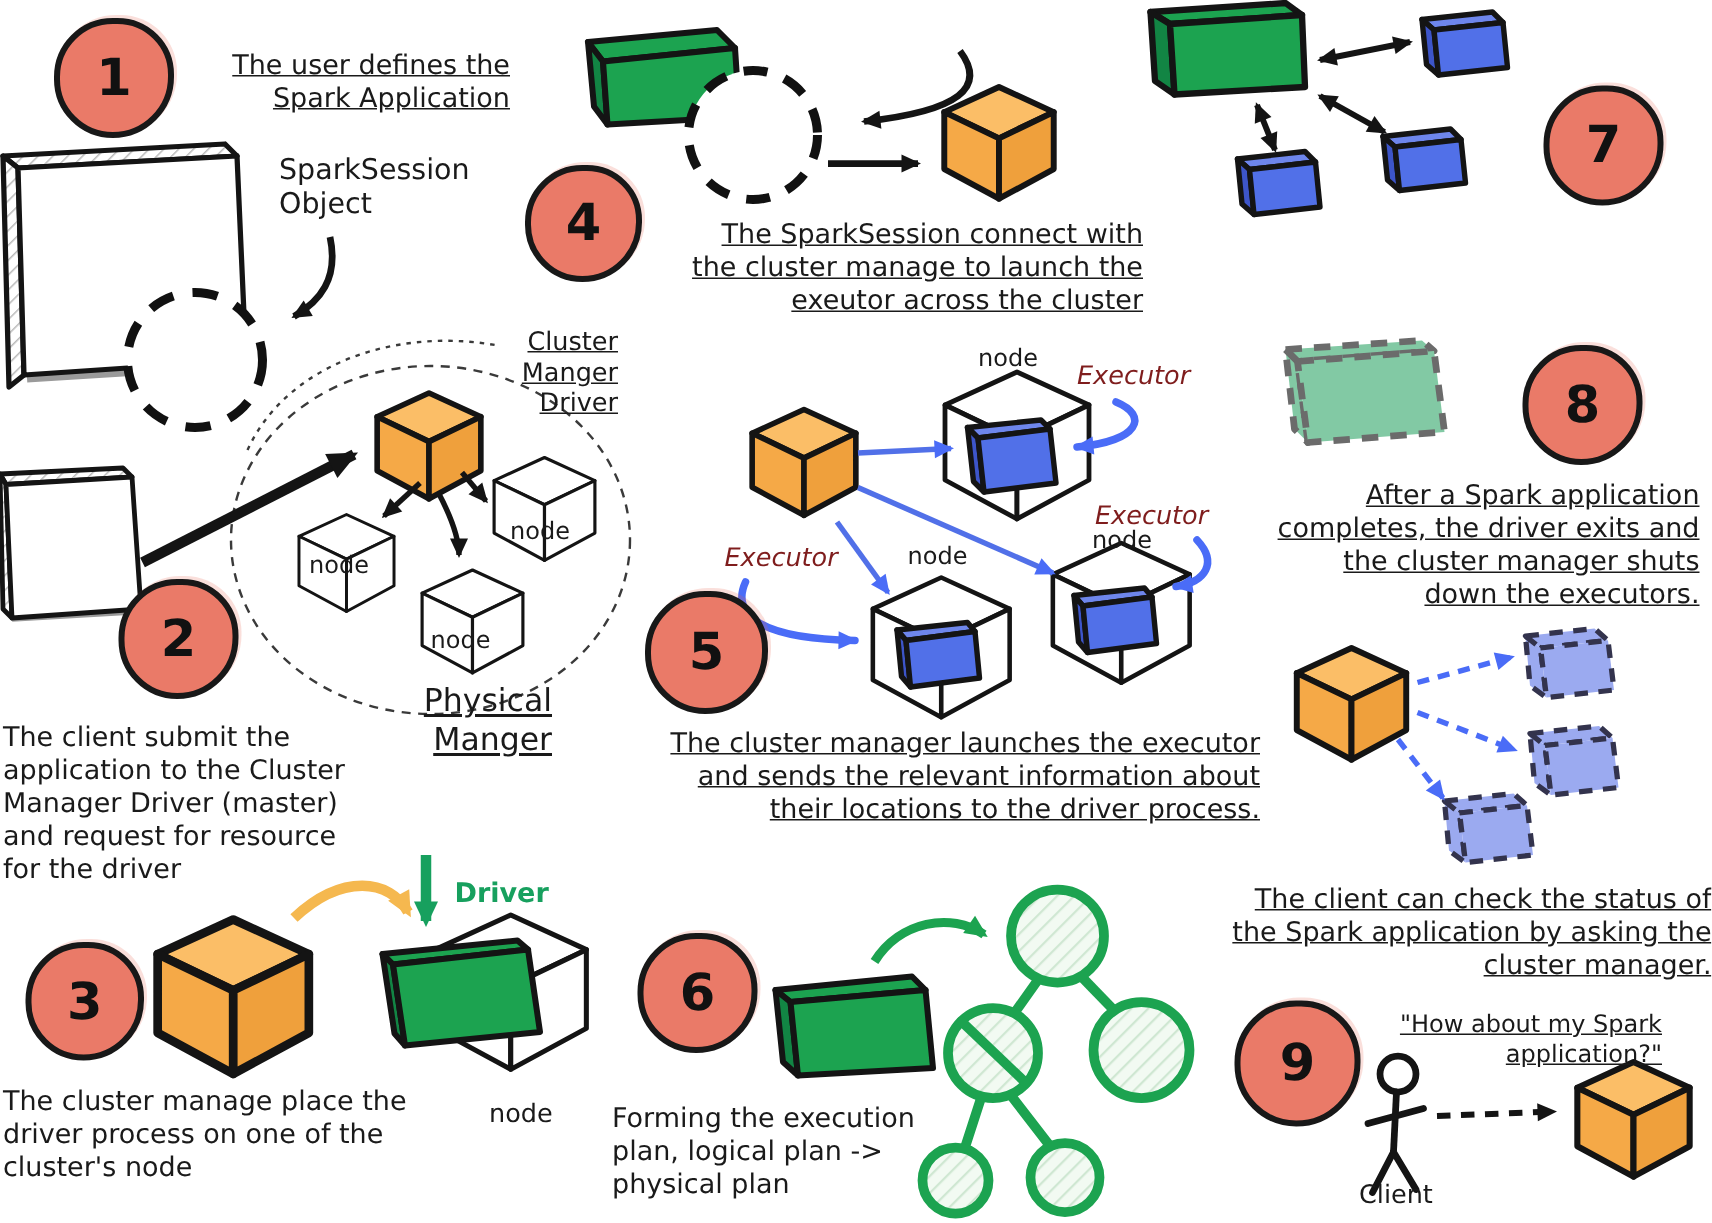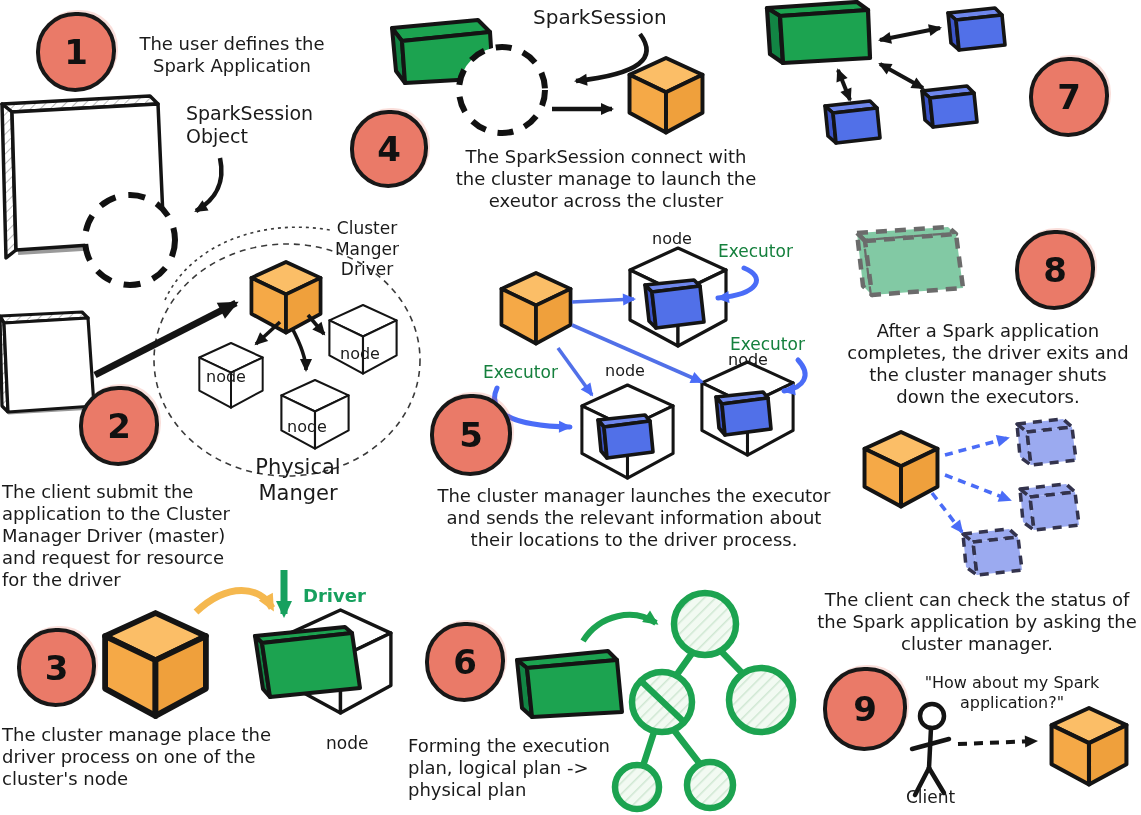--- a/index.html
+++ b/index.html
@@ -1,24 +1,24 @@
 <!DOCTYPE html>
 <html><head>
 <meta charset="utf-8">
 <style>
   html,body{margin:0;padding:0;background:#fff;}
   #canvas{position:relative;width:1141px;height:815px;background:#ffffff;overflow:hidden;
           font-family:"DejaVu Sans",sans-serif;color:#1a1a1a;}
   #shapes{position:absolute;left:0;top:0;z-index:0;}
   .txt{position:absolute;z-index:2;line-height:1.22;white-space:pre-line;}
-  .center{text-align:center;}
+  .center{text-align:right;text-decoration:underline;}
   .stepnum{position:absolute;z-index:3;background:#EA7A68;border:4px solid #181818;
            border-radius:50% 48% 52% 50%;display:flex;align-items:center;justify-content:center;
            font-size:34px;font-weight:bold;color:#111;box-shadow:2px -2px 0 0 #e8604a33;}
-  .blue{color:#15803d;}
+  .blue{color:#7f1d1d;font-style:italic;}
   .green{color:#17A05E;}
 </style>
 </head>
 <body>
 
 <div id="canvas">
 
 <svg id="shapes" width="1141" height="815" viewBox="0 0 1141 815">
   <defs>
     <pattern id="hatch" width="7" height="7" patternTransform="rotate(45)" patternUnits="userSpaceOnUse">
@@ -270,21 +270,20 @@
 <div class="txt" style="left:206px;top:367px;font-size:16px;">node</div>
 <div class="txt" style="left:340px;top:344px;font-size:16px;">node</div>
 <div class="txt" style="left:287px;top:417px;font-size:16px;">node</div>
 <div class="txt center" style="left:228px;top:455px;width:140px;font-size:21px;">Physical Manger</div>
 <div class="txt" style="left:2px;top:481px;width:252px;font-size:18px;">The client submit the application to the Cluster Manager Driver (master) and request for resource for the driver</div>
 
 <div class="txt green" style="left:303px;top:585px;font-size:18px;font-weight:bold;text-align:right;">Driver</div>
 <div class="txt" style="left:326px;top:733px;font-size:17px;">node</div>
 <div class="txt" style="left:2px;top:724px;width:275px;font-size:18px;">The cluster manage place the driver process on one of the cluster's node</div>
 
-<div class="txt" style="left:533px;top:5px;width:160px;font-size:20px;">SparkSession</div>
 <div class="txt center" style="left:430px;top:146px;width:312px;font-size:18px;margin-left:20px;">The SparkSession connect with the cluster manage to launch the exeutor across the cluster</div>
 
 <div class="txt" style="left:652px;top:229px;font-size:16px;">node</div>
 <div class="txt blue" style="left:718px;top:241px;font-size:17px;">Executor</div>
 <div class="txt blue" style="left:483px;top:362px;font-size:17px;">Executor</div>
 <div class="txt" style="left:605px;top:361px;font-size:16px;">node</div>
 <div class="txt blue" style="left:730px;top:334px;font-size:17px;">Executor</div>
 <div class="txt" style="left:728px;top:350px;font-size:16px;">node</div>
 <div class="txt center" style="left:428px;top:485px;width:412px;font-size:18px;">The cluster manager launches the executor and sends the relevant information about their locations to the driver process.</div>
 

